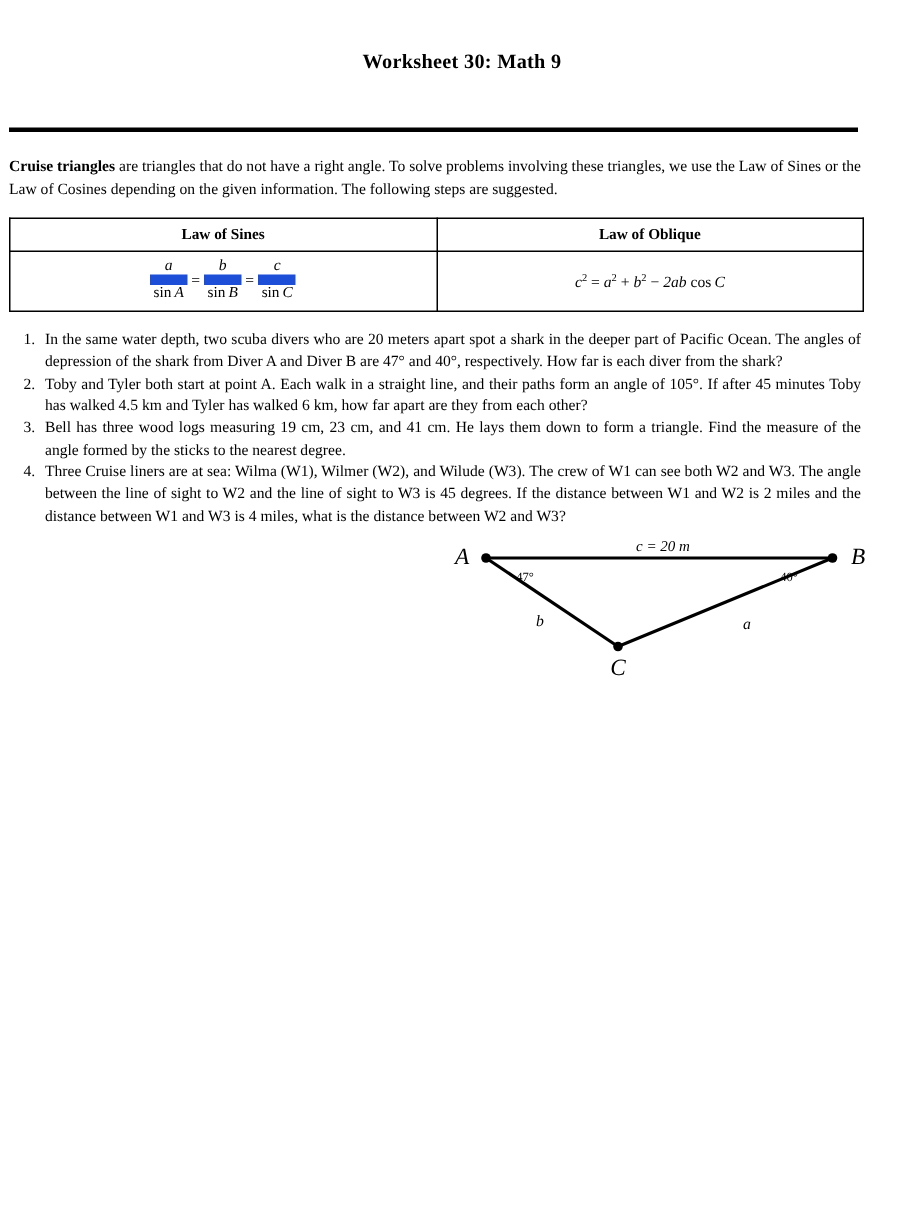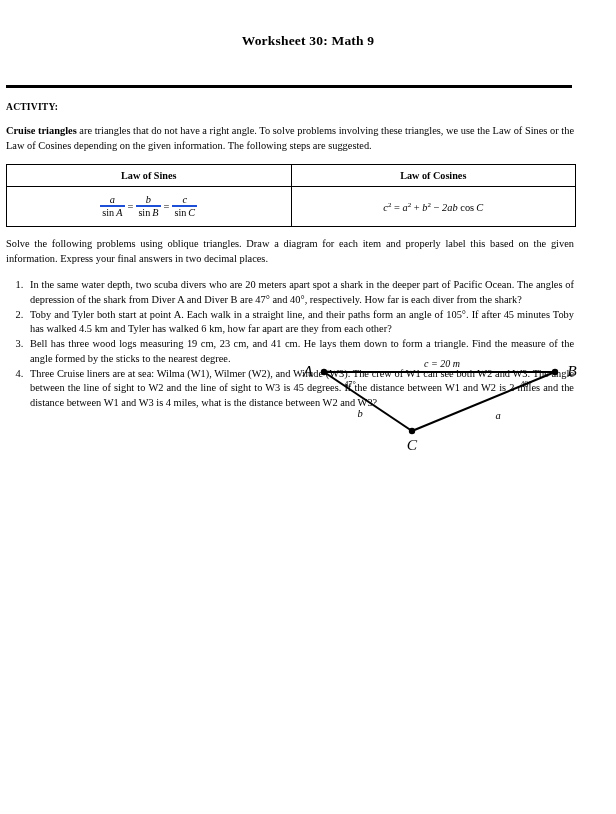--- a/index.html
+++ b/index.html
@@ -97,21 +97,21 @@
   }
   .frac .num {
     display: block;
     padding: 0 4px 0px 4px;
     font-style: italic;
     font-size: 10.4px;
     line-height: 11px;
   }
   .frac .den {
     display: block;
-    border-top: 2px solid #1d4ed8;
+    border-top: 7px solid #1d4ed8;
     padding: 0px 2px 0 2px;
     font-size: 10.2px;
     line-height: 12px;
   }
   .frac .den .fn { font-style: normal; }
   .eqsym {
     display: inline-block;
     vertical-align: middle;
     font-style: normal;
     font-size: 10.4px;
@@ -167,42 +167,40 @@
 </head>
 <body>
 
 <div class="page">
 
   <div class="doc-title">Worksheet 30: Math 9</div>
   <div class="title-rule"></div>
 
   <div class="content">
 
-    <div class="activity-label">ACTIVITY:</div>
 
     <p class="intro"><b>Cruise triangles</b><span> are triangles that do not have a right angle. To solve problems involving these triangles, we use the Law of Sines or the Law of Cosines depending on the given information. The following steps are suggested.</span></p>
 
     <table class="laws">
       <tbody>
           <tr>
         <th>Law of Sines</th>
-        <th>Law of Cosines</th>
+        <th>Law of Oblique</th>
       </tr>
       <tr>
         <td class="formula">
           <span class="math"><span class="frac"><span class="num">a</span><span class="den"><span class="fn">sin</span> <span>A</span></span></span><span class="eqsym">=</span><span class="frac"><span class="num">b</span><span class="den"><span class="fn">sin</span> <span>B</span></span></span><span class="eqsym">=</span><span class="frac"><span class="num">c</span><span class="den"><span class="fn">sin</span> <span>C</span></span></span></span>
         </td>
         <td class="formula">
           <span class="math"><span>c</span><sup class="exp">2</sup>&nbsp;<span class="up">=</span>&nbsp;<span>a</span><sup class="exp">2</sup>&nbsp;<span class="up">+</span>&nbsp;<span>b</span><sup class="exp">2</sup>&nbsp;<span class="up">−</span>&nbsp;<span>2ab</span>&nbsp;<span class="up">cos</span> <span>C</span></span>
         </td>
       </tr>
     </tbody>
       </table>
 
-    <p class="instruction">Solve the following problems using oblique triangles. Draw a diagram for each item and properly label this based on the given information. Express your final answers in two decimal places.</p>
 
     <ol class="problems">
       <li class="q1">
         <span class="qtext">In the same water depth, two scuba divers who are 20 meters apart spot a shark in the deeper part of Pacific Ocean. The angles of depression of the shark from Diver A and Diver B are 47° and 40°, respectively. How far is each diver from the shark?</span>
       </li>
       <li class="q2">
         <span class="qtext">Toby and Tyler both start at point A. Each walk in a straight line, and their paths form an angle of 105°. If after 45 minutes Toby has walked 4.5 km and Tyler has walked 6 km, how far apart are they from each other?</span>
       </li>
       <li class="q3">
         <span class="qtext">Bell has three wood logs measuring 19 cm, 23 cm, and 41 cm. He lays them down to form a triangle. Find the measure of the angle formed by the sticks to the nearest degree.</span>

